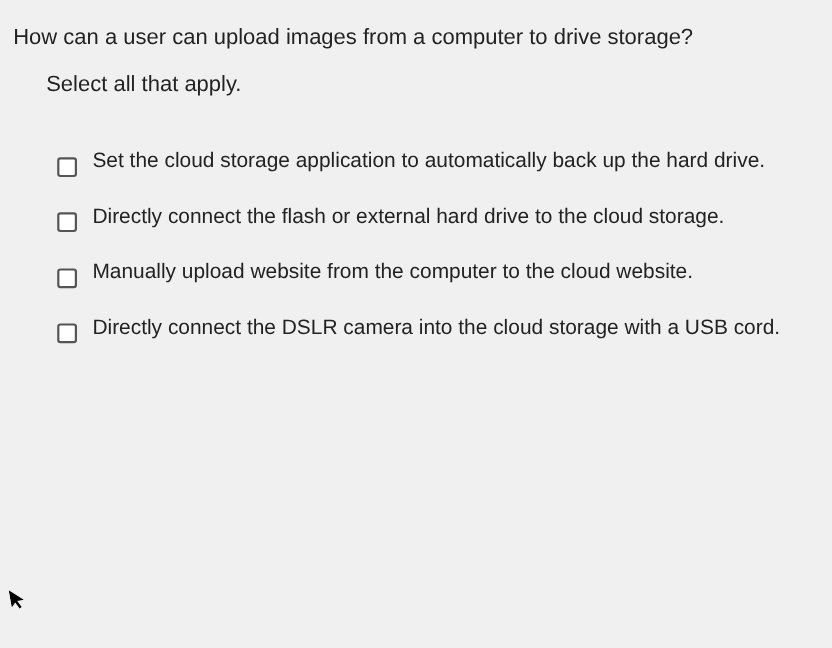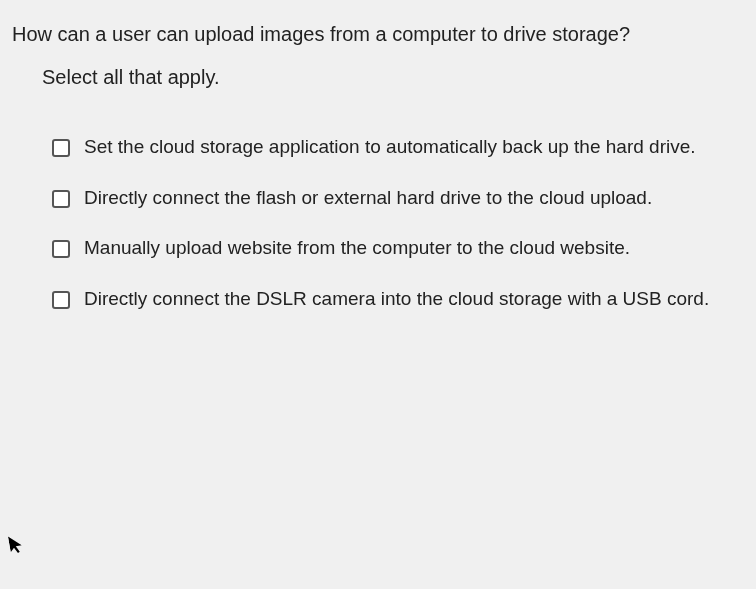--- a/index.html
+++ b/index.html
@@ -23,21 +23,21 @@
     .instruction {
       font-size: 20px;
       margin-bottom: 45px;
       margin-left: 30px;
     }
     .options {
       padding-left: 40px;
     }
     .option-row {
       display: flex;
-      align-items: center;
+      align-items: flex-end;
       margin-bottom: 24px;
       gap: 14px;
     }
     .checkbox {
       width: 18px;
       height: 18px;
       border: 2px solid #555;
       border-radius: 3px;
       background: #fff;
       flex-shrink: 0;
@@ -64,21 +64,21 @@
 <div class="question">How can a user can upload images from a computer to drive storage?</div>
 <div class="instruction">Select all that apply.</div>
 
 <div class="options">
   <div class="option-row">
     <div class="checkbox"></div>
     <div class="option-label">Set the cloud storage application to automatically back up the hard drive.</div>
   </div>
   <div class="option-row">
     <div class="checkbox"></div>
-    <div class="option-label">Directly connect the flash or external hard drive to the cloud upload.</div>
+    <div class="option-label">Directly connect the flash or external hard drive to the cloud storage.</div>
   </div>
   <div class="option-row">
     <div class="checkbox"></div>
     <div class="option-label">Manually upload website from the computer to the cloud website.</div>
   </div>
   <div class="option-row">
     <div class="checkbox"></div>
     <div class="option-label">Directly connect the DSLR camera into the cloud storage with a USB cord.</div>
   </div>
 </div>

